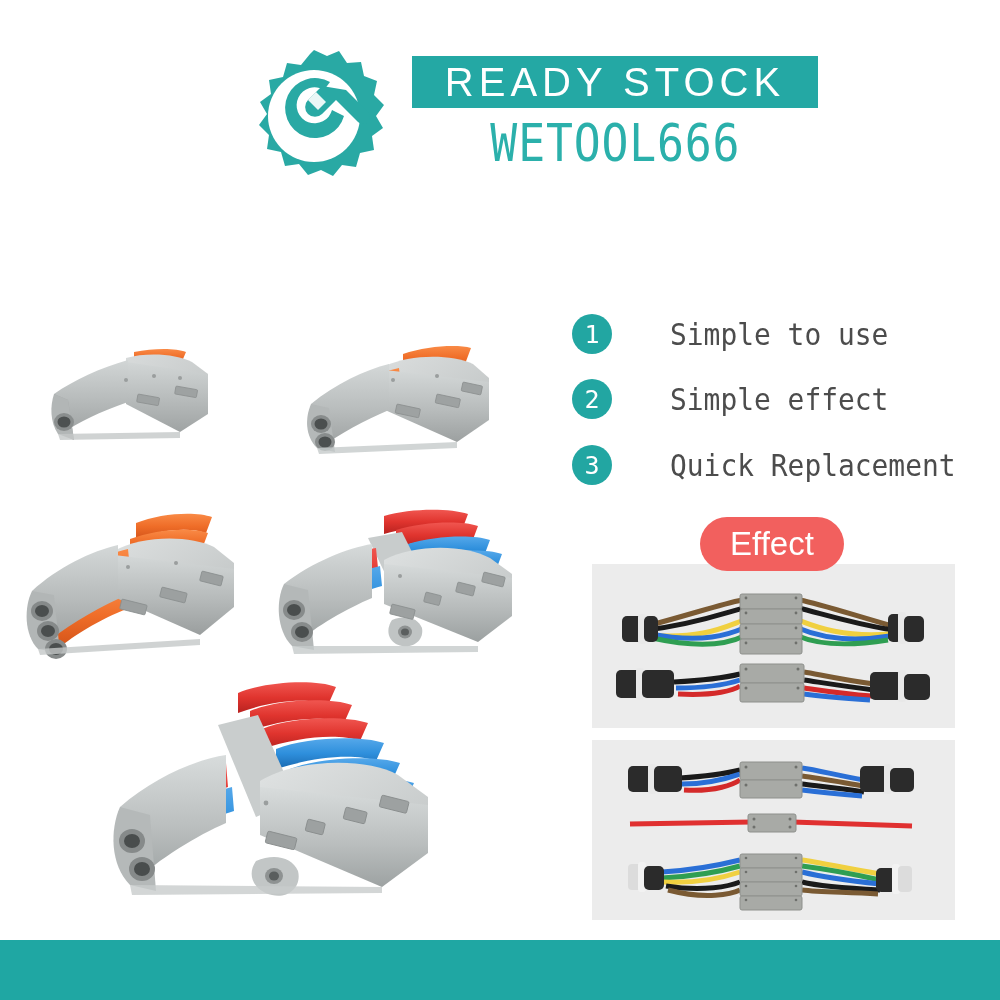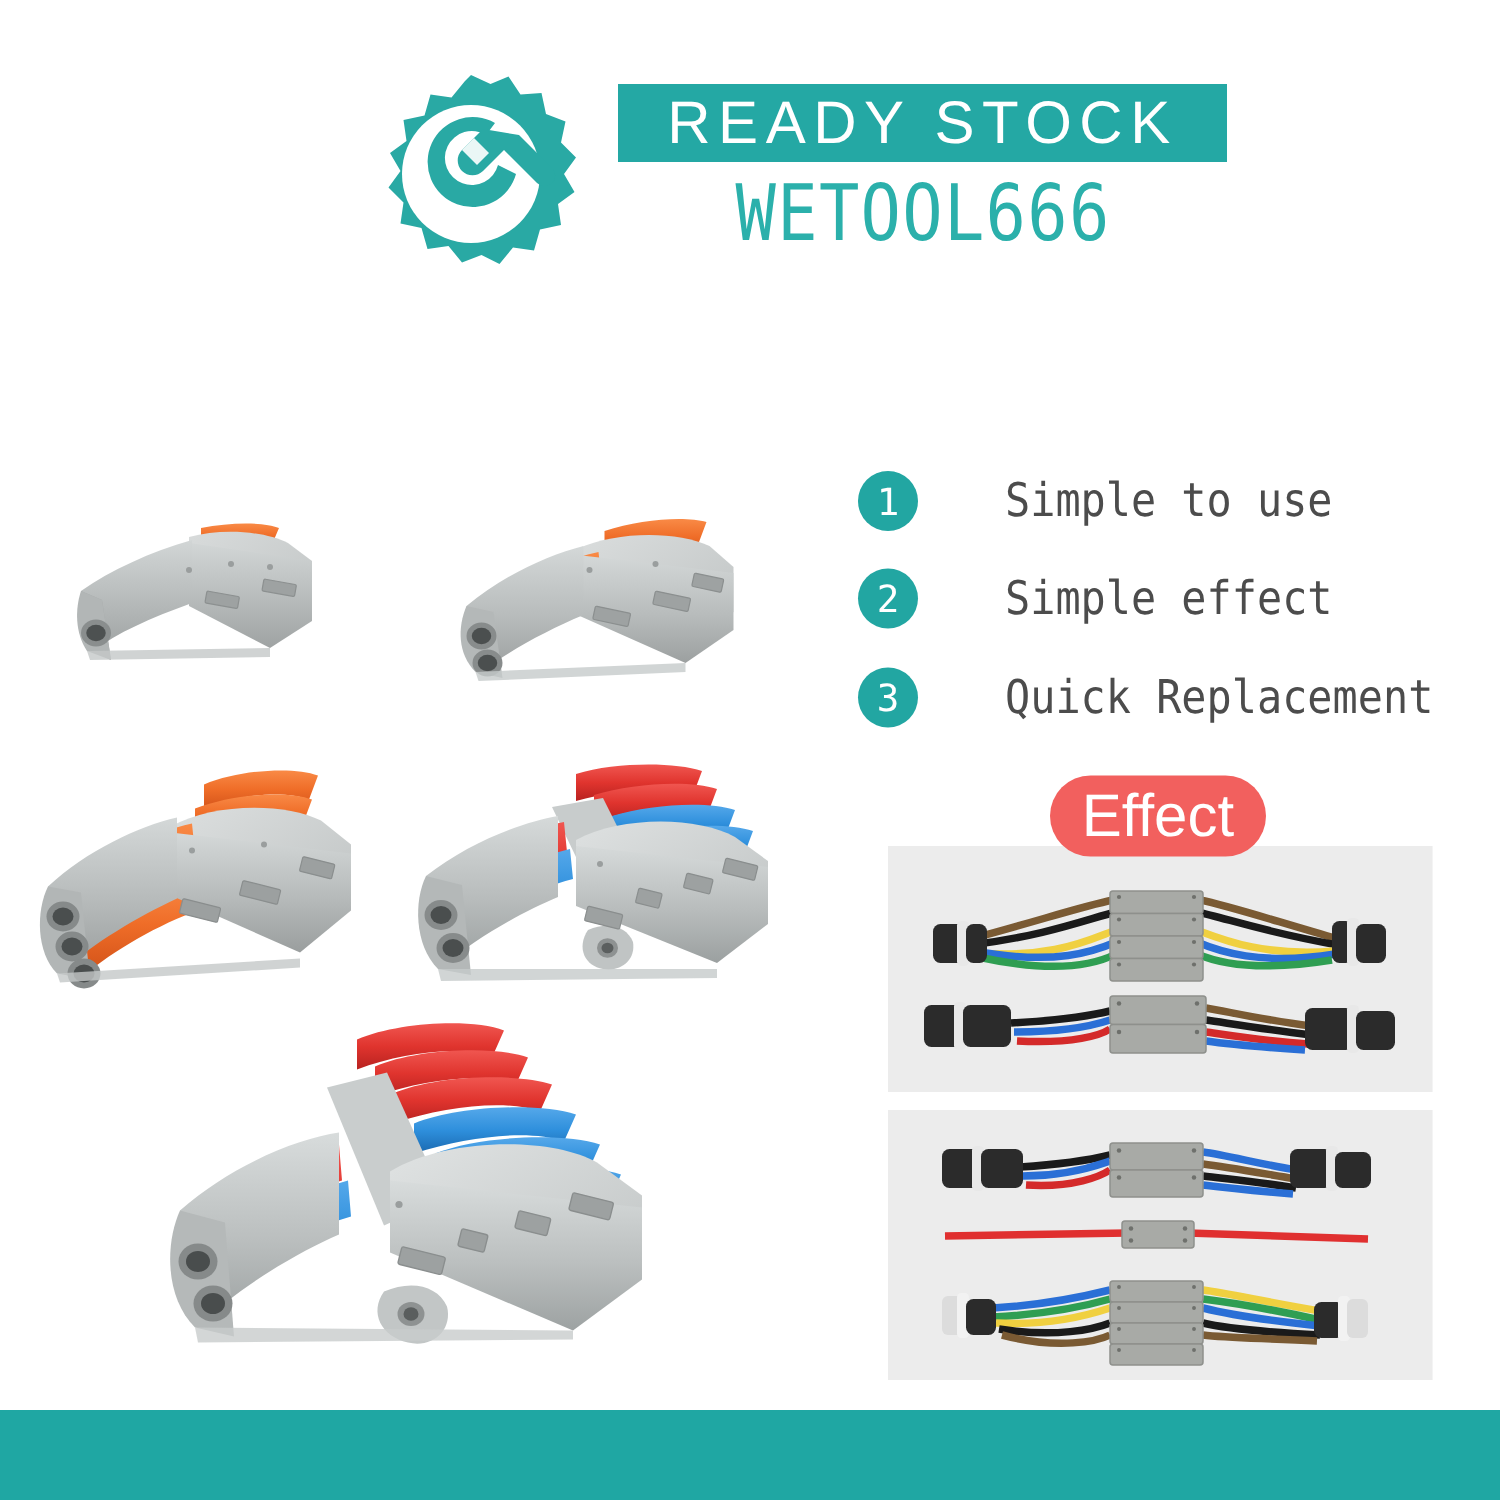--- a/index.html
+++ b/index.html
@@ -109,21 +109,21 @@
   
   .effect-badge {
     position: absolute; left: 700px; top: 517px;
     width: 144px; height: 54px;
     background: #f2605e;
     border-radius: 27px;
     display: flex; align-items: center; justify-content: center;
     z-index: 6;
   }
   .effect-badge span {
-    color: #ffffff; font-size: 40px; font-weight: 400;
+    color: #ffffff; font-size: 33px; font-weight: 400;
     font-family: "Liberation Sans", sans-serif;
     letter-spacing: 0px;
   }
 
   
   .effect-panel {
     position: absolute;
     background: #ececec;
     overflow: hidden;
   }

